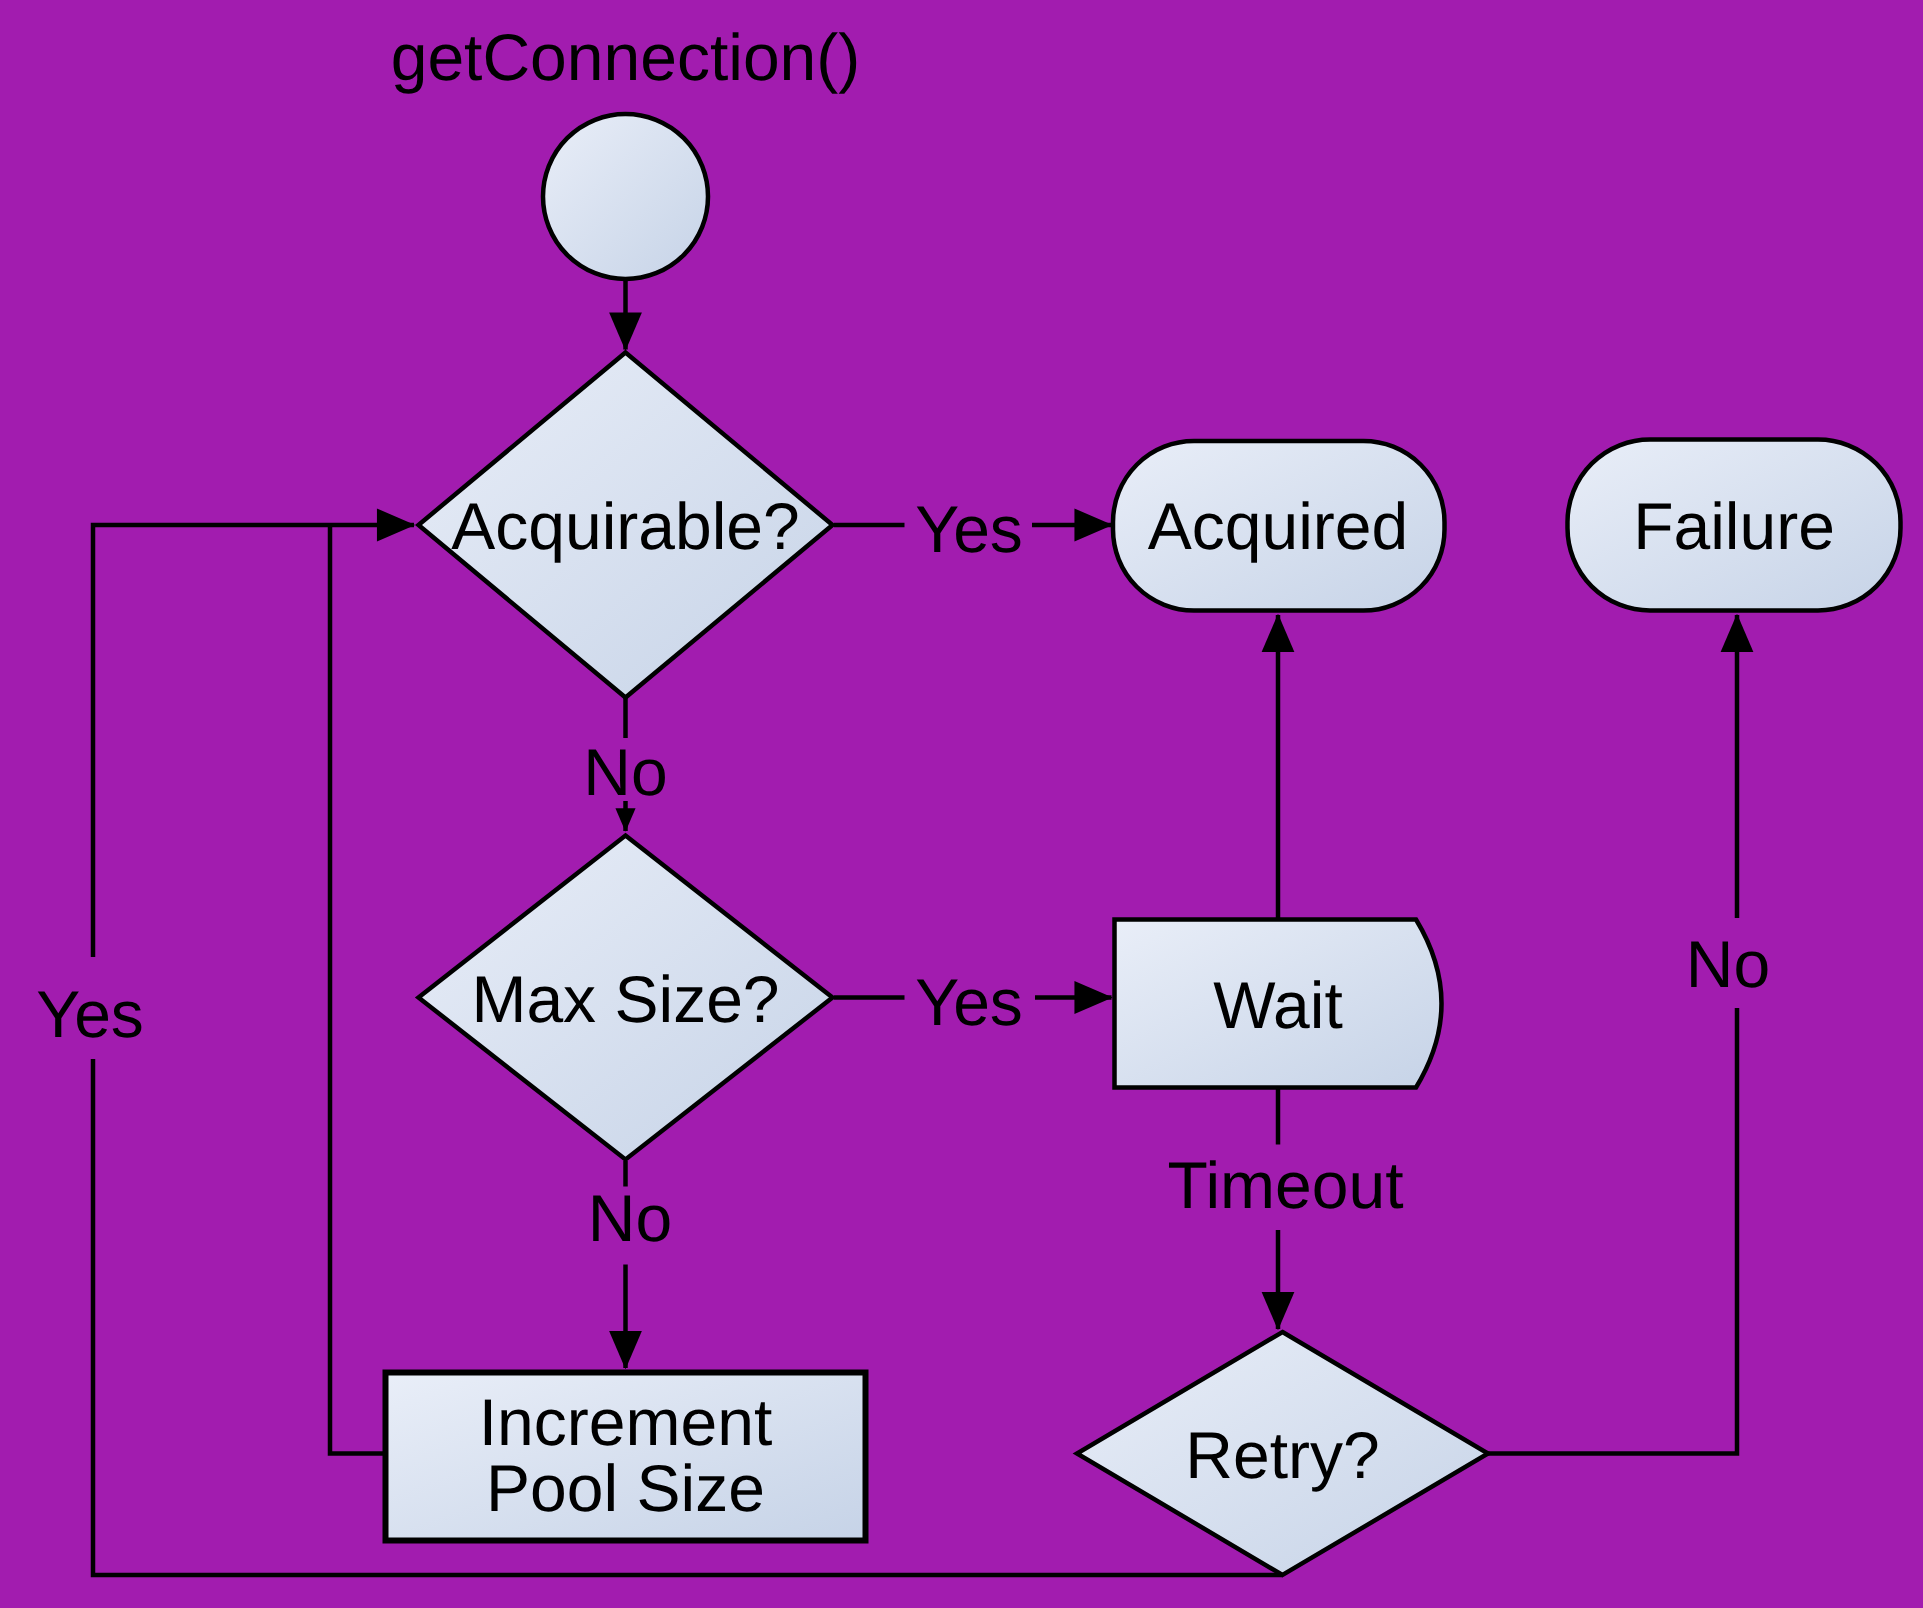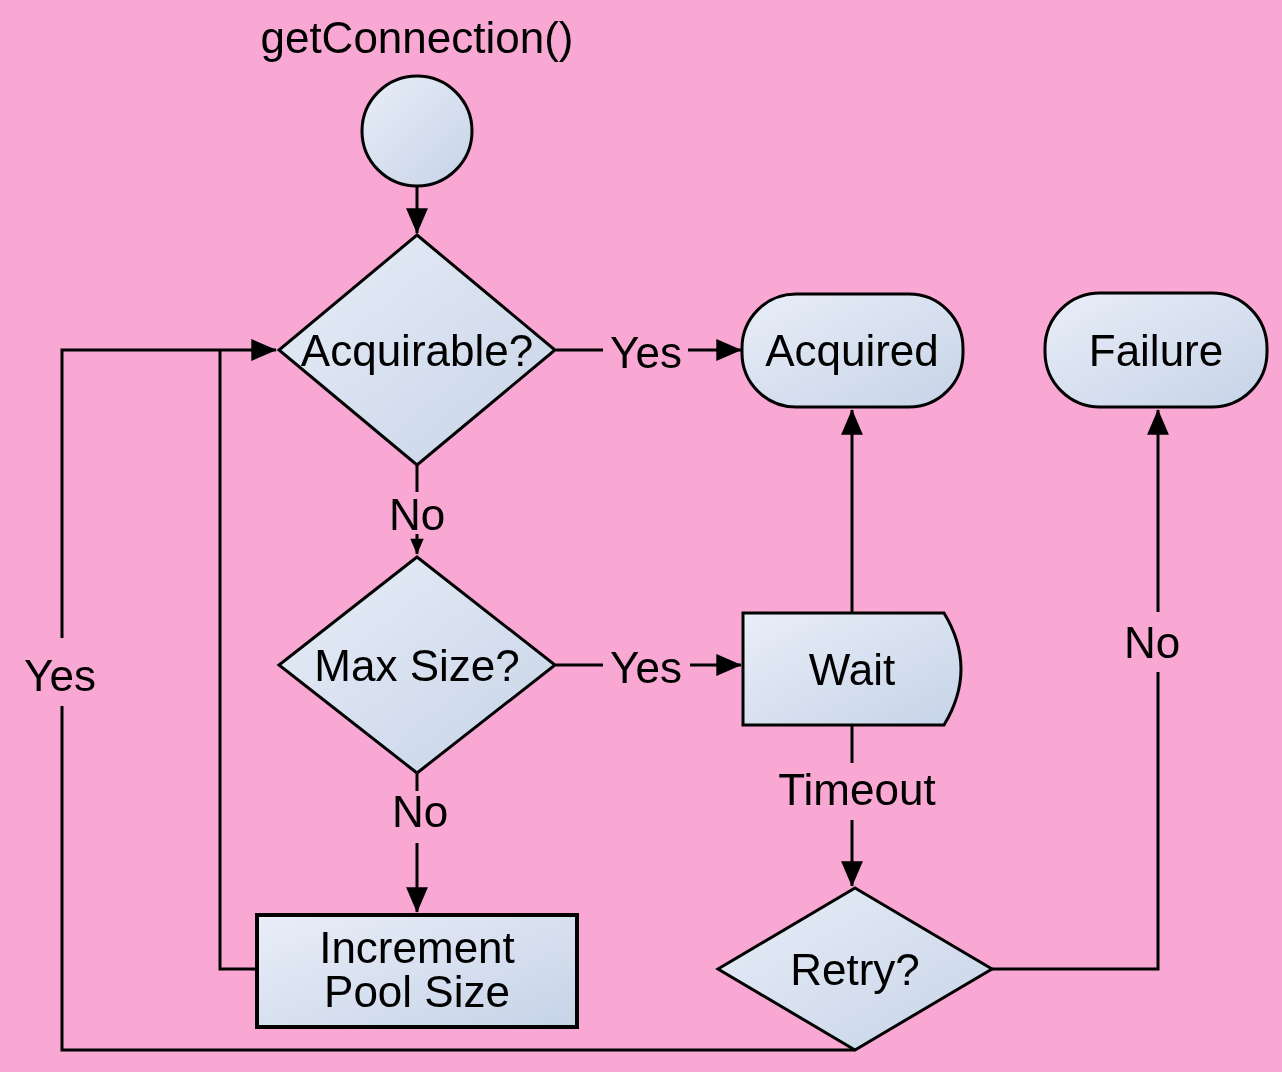--- a/index.html
+++ b/index.html
@@ -1,20 +1,20 @@
 <!DOCTYPE html>
 <html><head>
 <meta charset="utf-8">
 <style>
   html, body { margin: 0; padding: 0; background: #ffffff; }
   .canvas {
     position: relative;
     width: 1282px;
     height: 1072px;
-    background: #f9a8d4;
+    background: #a21caf;
     font-family: "Liberation Sans", "DejaVu Sans", sans-serif;
   }
   svg { display: block; }
   text {
     font-family: "Liberation Sans", "DejaVu Sans", sans-serif;
     font-size: 44px;
   }
 </style>
 </head>
 <body>

